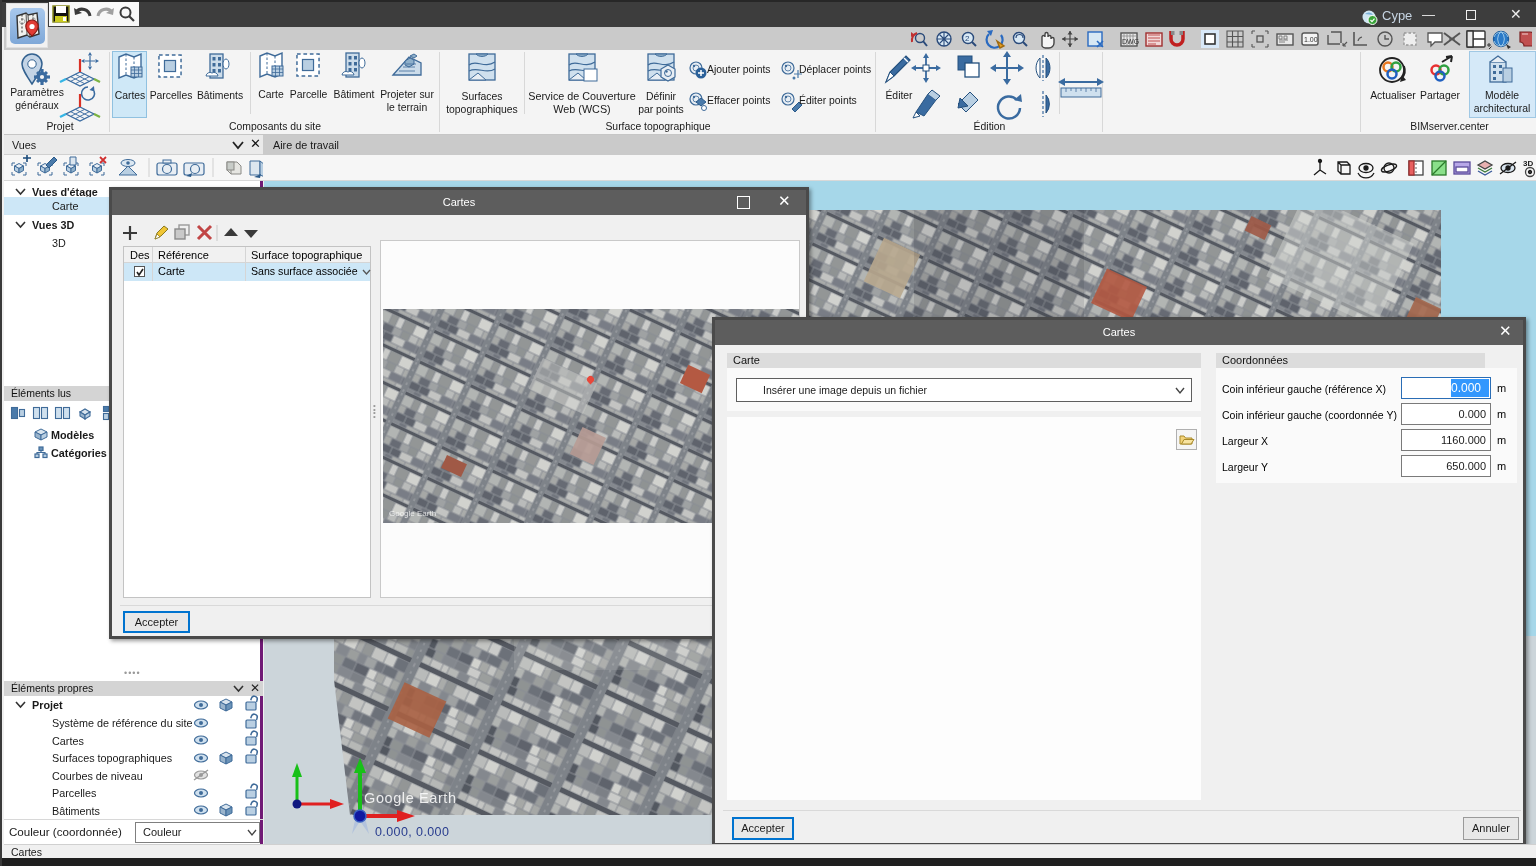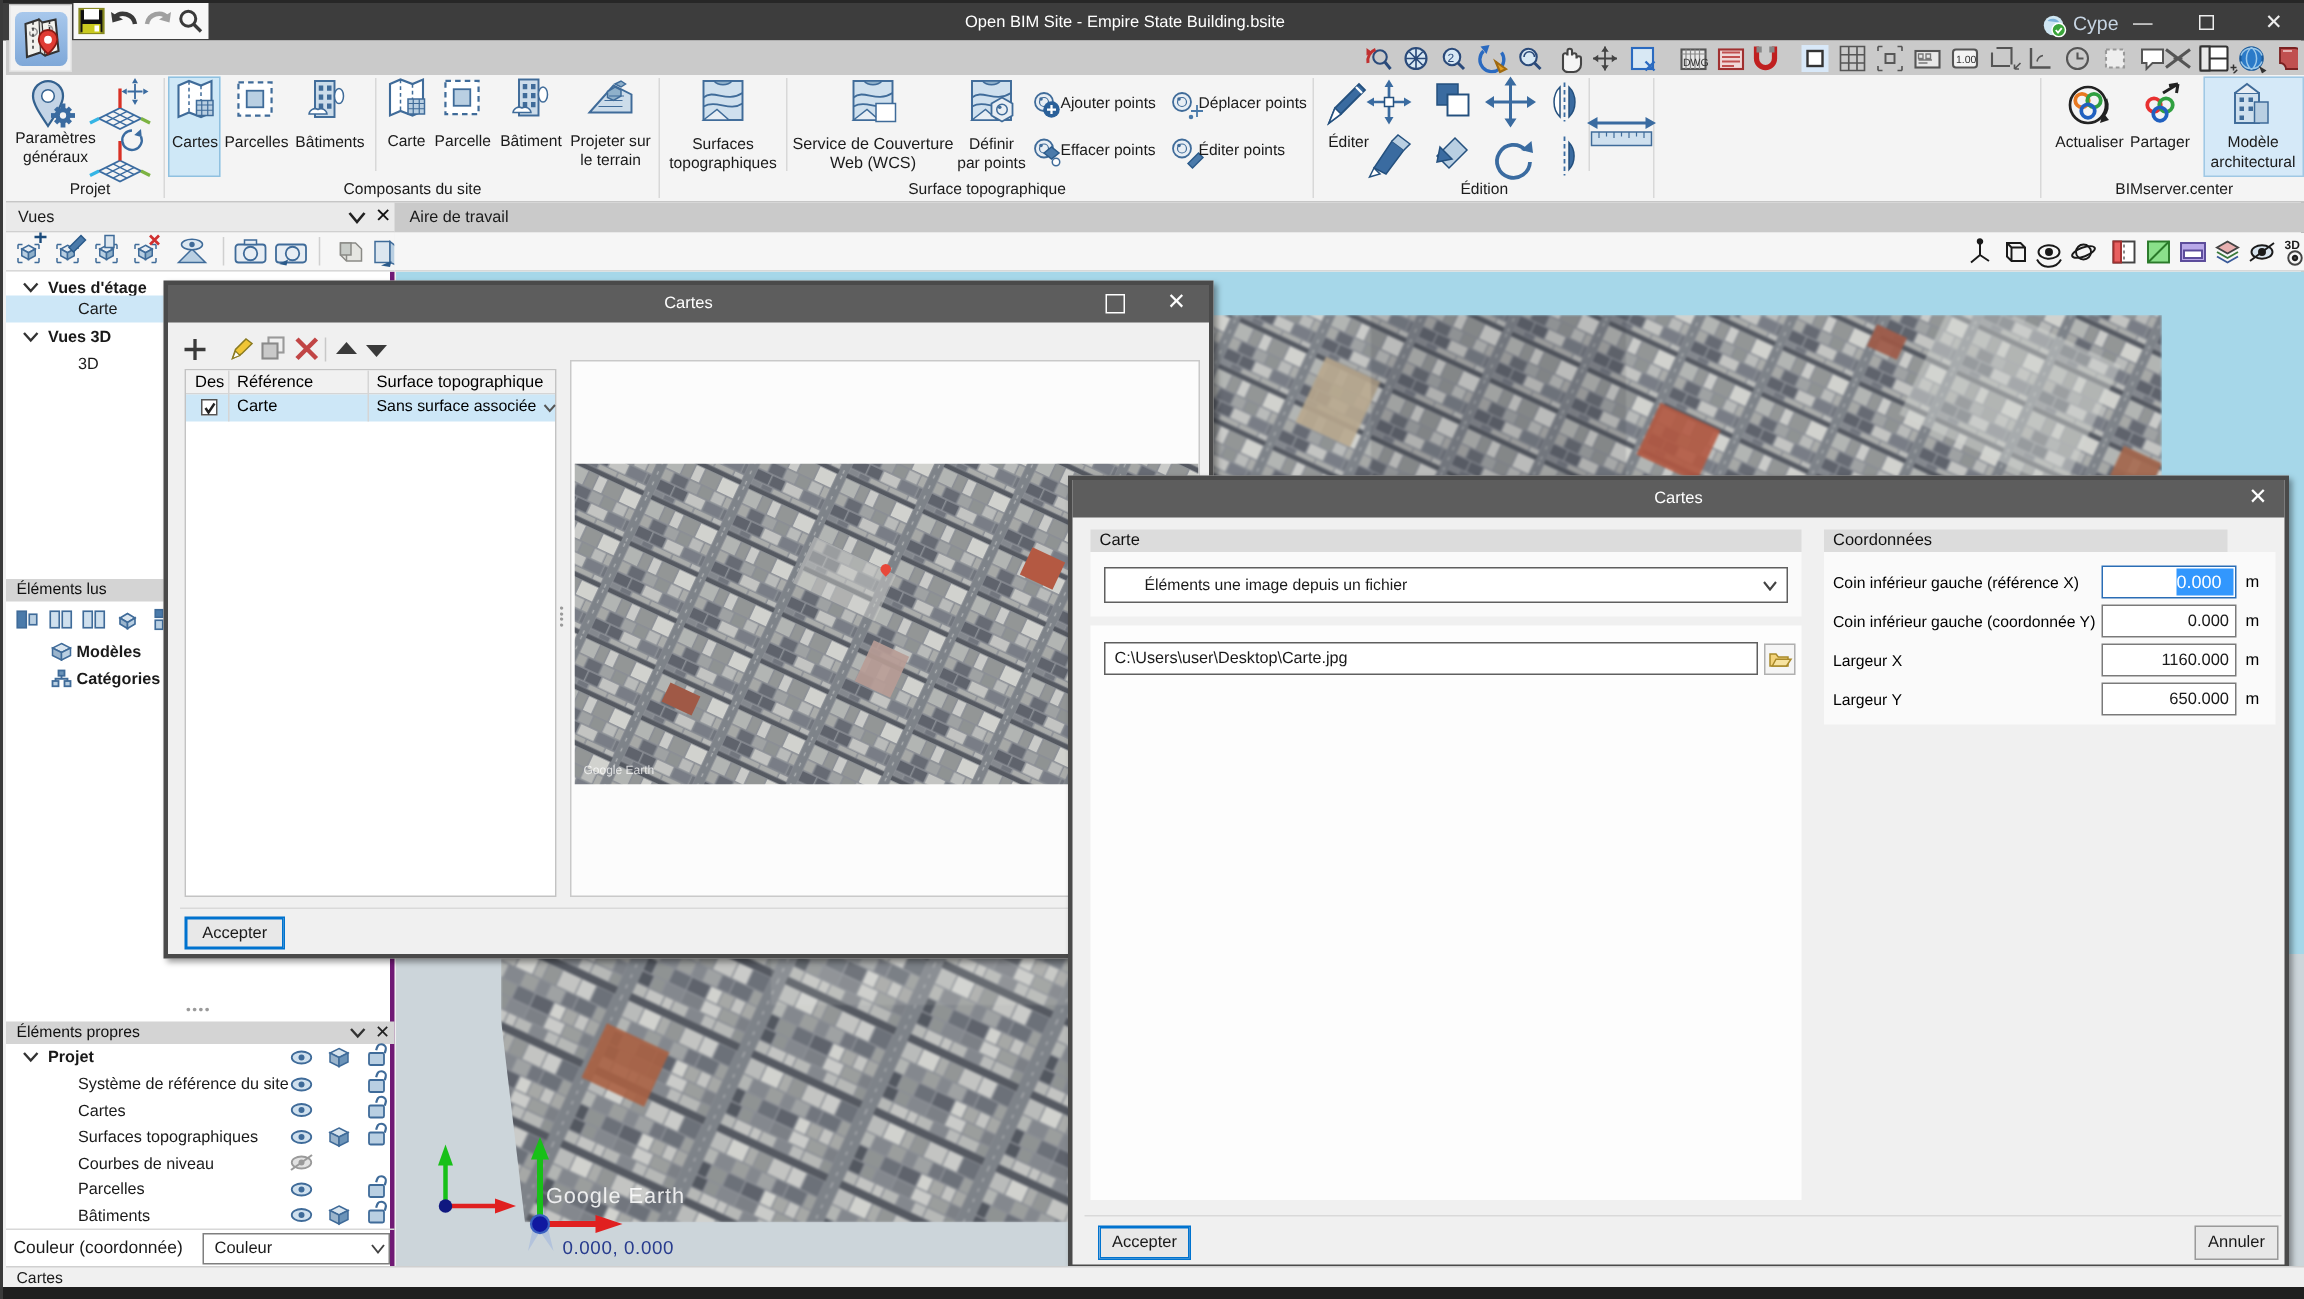--- a/index.html
+++ b/index.html
@@ -47,21 +47,20 @@
 .btnblue { border:1px solid #0073cf; box-shadow:inset 0 0 0 1px #0073cf; }
 
 #statusbar { position:absolute; left:2px; top:844px; width:1532px; height:14px; background:#f0f0f0; border-top:1px solid #d0d0d0; font-size:10.5px; color:#1a1a1a; line-height:14px; padding-left:7px;}
 #bottombar { position:absolute; left:0; top:858px; width:1536px; height:8px; background:#1f1f1f; }
 svg { display:block; }
 </style>
 </head>
 <body>
 <div id="win">
   <div id="titlebar">
-      <div id="titletext">Open BIM Site - Empire State Building.bsite</div>
     <svg class="abs" style="left:1360px;top:8px;" width="16" height="15">
         <circle cx="7" cy="7" r="6.5" fill="#cfe6f2"></circle>
         <path d="M3 4 a5 5 0 0 1 8 1" fill="#7ab0d8"></path>
         <circle cx="10.5" cy="10" r="4.5" fill="#3aa53a" stroke="#fff"></circle>
         <path d="M8.5 10 l1.5 1.7 l2.5 -3" stroke="#fff" stroke-width="1.2" fill="none"></path>
       </svg>
     <div class="abs" style="left:1380px;top:6px;color:#c6d4e2;font-size:13px;">Cype</div>
     <div class="abs" style="left:1420px;top:5px;color:#eee;font-size:13px;">—</div>
     <div class="abs" style="left:1464px;top:8px;width:10px;height:10px;border:1.4px solid #eee;"></div>
     <div class="abs" style="left:1508px;top:4px;color:#eee;font-size:14px;">✕</div>
@@ -834,26 +833,25 @@
     </div>
     <div class="abs" style="left:261px;top:214px;width:4px;height:14px;color:#9a9a9a;font-size:8px;line-height:3.5px;">•<br>•<br>•<br>•</div>
     <div class="abs" style="left:8px;top:415px;width:680px;height:1px;background:#d9d9d9;"></div>
     <div class="btn btnblue" style="left:11px;top:421px;width:67px;height:22px;line-height:20px;">Accepter</div>
   </div>
   <div id="dlg2" class="dlg">
       <div class="dlgtitle">Cartes</div>
     <div class="abs" style="left:784px;top:2px;color:#fff;font-size:15px;">✕</div>
     <div class="ghdr" style="left:12px;top:33px;width:474px;">Carte</div>
     <div class="gbody" style="left:12px;top:48px;width:474px;height:43px;"></div>
-    <div class="input" style="left:21px;top:58px;width:456px;height:24px;border-color:#5f5f5f;text-align:left;padding-left:26px;line-height:22px;font-size:10.5px;">Éléments une image depuis un fichier</div>
+    <div class="input" style="left:21px;top:58px;width:456px;height:24px;border-color:#5f5f5f;text-align:left;padding-left:26px;line-height:22px;font-size:10.5px;">Insérer une image depuis un fichier</div>
     <svg class="abs" style="left:460px;top:67px;" width="10" height="8">
         <path d="M1 1 L5 6 L9 1" stroke="#444" stroke-width="1.4" fill="none"></path>
       </svg>
     <div class="gbody" style="left:12px;top:97px;width:474px;height:383px;background:#fdfdfd;"></div>
-    <div class="input" style="left:21px;top:108px;width:436px;height:22px;border-color:#5f5f5f;line-height:20px;padding-left:6px;font-size:10.8px;">C:\Users\user\Desktop\Carte.jpg</div>
     <div class="abs" style="left:461px;top:109px;width:21px;height:21px;background:#f5f5f5;border:1px solid #b0b0b0;">
       <svg width="19" height="19" viewBox="0 0 19 19">
           <path d="M3 14 L3 6 L7 6 L8.5 8 L15 8 L15 14 Z" fill="#f3d37a" stroke="#a98a2a" stroke-width="1"></path>
           <path d="M4.5 14 L7 9.5 L17 9.5 L14 14 Z" fill="#f7e3a0" stroke="#a98a2a" stroke-width="1"></path>
         </svg>
     </div>
     <div class="ghdr" style="left:501px;top:33px;width:269px;">Coordonnées</div>
     <div class="gbody" style="left:501px;top:48px;width:301px;height:115px;"></div>
     <div class="abs" style="left:507px;top:63px;font-size:10.5px;">Coin inférieur gauche (référence X)</div>
     <div class="input" style="left:686px;top:57px;width:90px;height:22px;border-color:#2a6db5;">

